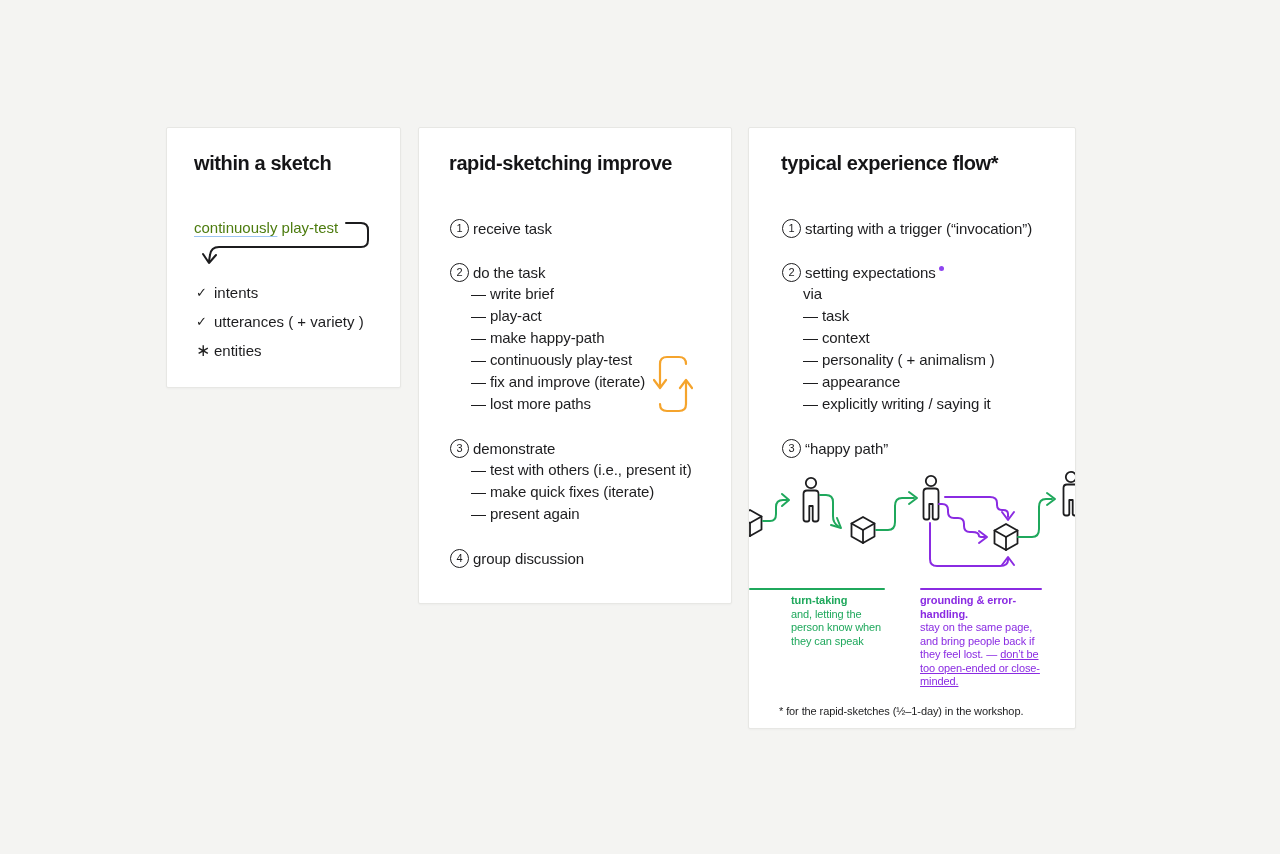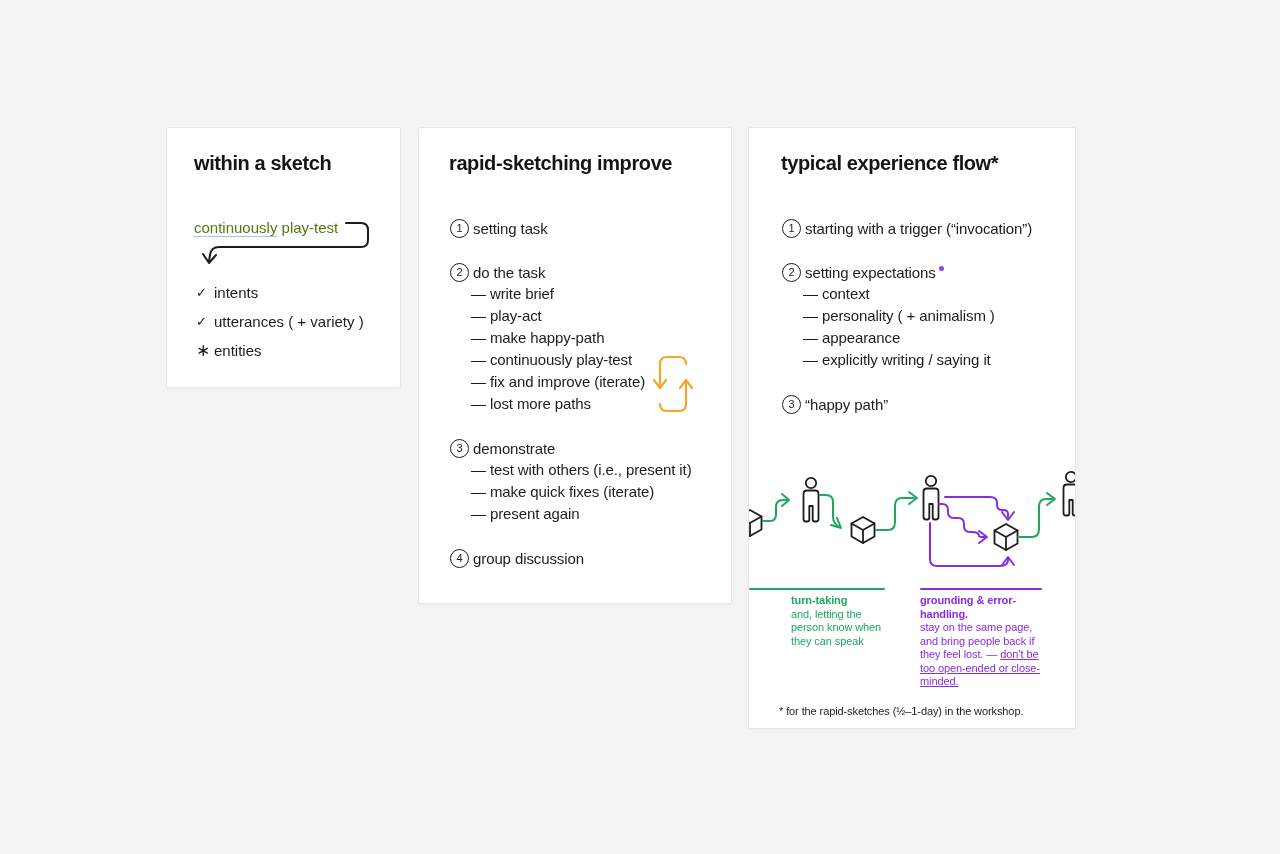--- a/index.html
+++ b/index.html
@@ -105,21 +105,21 @@
   </div>
 </div>
 
 <div class="card" id="card2">
   <div class="title">rapid-sketching improve</div>
 
   <div class="rows">
     <div class="section">
       <div class="head">
         <span class="circ">1</span>
-        <span>setting task</span>
+        <span>receive task</span>
       </div>
     </div>
     <div class="section">
       <div class="head">
         <span class="circ">2</span>
         <span>do the task</span>
       </div>
       <div class="sub">— write brief</div>
       <div class="sub">— play-act</div>
       <div class="sub">— make happy-path</div>
@@ -161,20 +161,22 @@
         <span class="circ">1</span>
         <span>starting with a trigger (“invocation”)</span>
       </div>
     </div>
     <div class="section">
       <div class="head">
         <span class="circ">2</span>
         <span>setting expectations</span>
         <span class="sup-dot"></span>
       </div>
+      <div class="sub">via</div>
+      <div class="sub">— task</div>
       <div class="sub">— context</div>
       <div class="sub">— personality ( + animalism )</div>
       <div class="sub">— appearance</div>
       <div class="sub">— explicitly writing / saying it</div>
     </div>
     <div class="section">
       <div class="head">
         <span class="circ">3</span>
         <span>“happy path”</span>
       </div>

